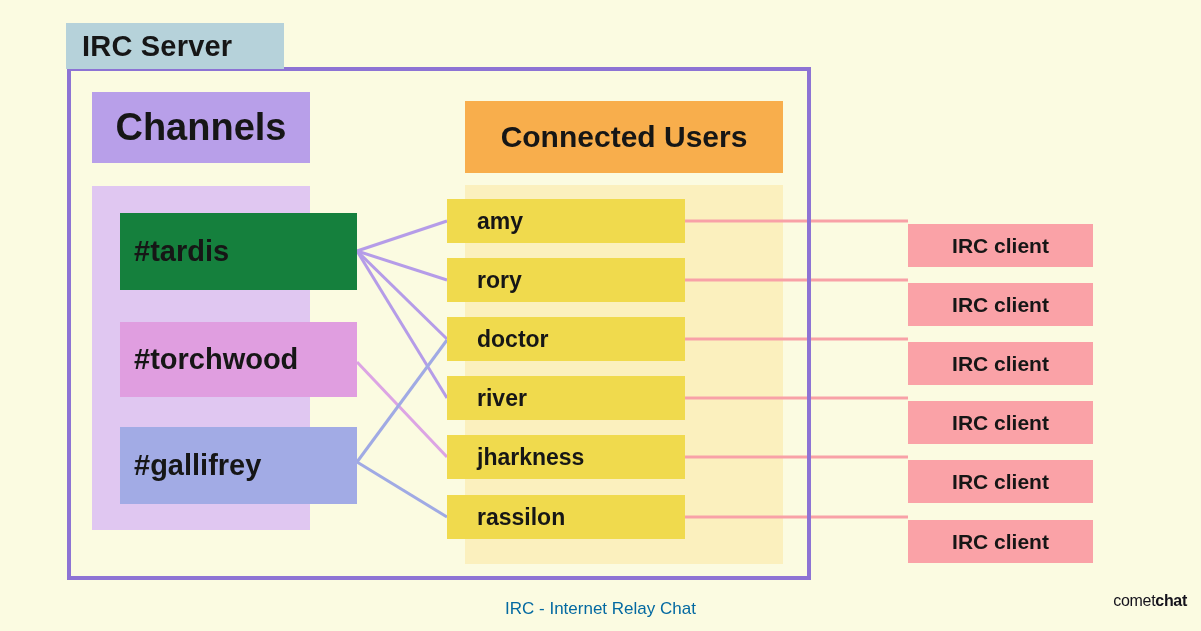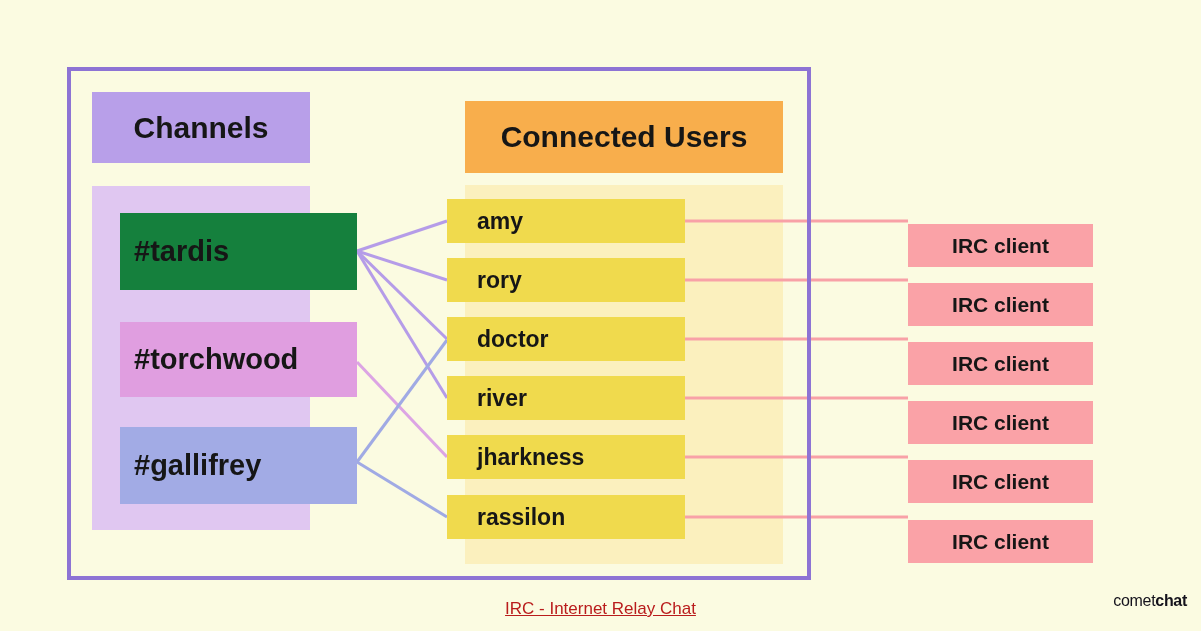--- a/index.html
+++ b/index.html
@@ -21,21 +21,21 @@
     position:absolute;z-index:4;left:67px;top:67px;width:744px;height:513px;
     border:4px solid #8D73D4;box-sizing:border-box;pointer-events:none;background:transparent;
   }
   .server-label{
     position:absolute;z-index:5;left:66px;top:23px;width:218px;height:46px;
     background:#B6D2DA;display:flex;align-items:center;padding-left:16px;box-sizing:border-box;
     font-size:29px;font-weight:700;letter-spacing:0.2px;
   }
 
   
-  .channels-header{left:92px;top:92px;width:218px;height:71px;background:#B89FE9;justify-content:center;font-size:30px;font-weight:600;}
+  .channels-header{left:92px;top:92px;width:218px;height:71px;background:#B89FE9;justify-content:center;font-size:38px;font-weight:600;}
   .channels-col{left:92px;top:186px;width:218px;height:344px;background:#E0C7F1;}
   .channel{left:120px;width:237px;background:#AC9DE3;font-size:29px;font-weight:600;padding-left:14px;}
   .channel.tardis{top:213px;height:77px;background:#15803d;}
   .channel.torchwood{top:322px;height:75px;background:#E09EE0;}
   .channel.gallifrey{top:427px;height:77px;background:#A2ABE5;}
 
   
   .users-header{left:465px;top:101px;width:318px;height:72px;background:#F8AE4C;justify-content:center;font-size:30px;font-weight:600;}
   .users-col{left:465px;top:185px;width:318px;height:379px;background:#FBF0BE;}
   .user{left:447px;width:238px;height:44px;background:#F0DA4D;font-size:23px;font-weight:600;padding-left:30px;text-align:center;}
@@ -57,21 +57,21 @@
 
   
   .wire{fill:none;stroke-width:3;}
   .wire-tardis{stroke:#B59CE8;}
   .wire-torchwood{stroke:#DCA4E4;}
   .wire-gallifrey{stroke:#A0AAE4;}
   .wire-client{stroke:#F8A1A7;}
 
   .caption{
     position:absolute;z-index:5;left:0;right:0;top:599px;text-align:center;
-    font-size:17px;font-weight:400;color:#b91c1c;text-decoration:underline;
+    font-size:17px;font-weight:400;color:#0369a1;
   }
   .logo{
     position:absolute;z-index:5;right:14px;top:592px;
     font-size:16px;color:#14121C;letter-spacing:-0.3px;
   }
   .logo .bold{font-weight:700;}
 </style>
 </head>
 <body>
 
@@ -111,17 +111,18 @@
   <div class="box user u5">rassilon</div>
 
   <div class="box client c0">IRC client</div>
   <div class="box client c1">IRC client</div>
   <div class="box client c2">IRC client</div>
   <div class="box client c3">IRC client</div>
   <div class="box client c4">IRC client</div>
   <div class="box client c5">IRC client</div>
 
   <div class="outer-border"></div>
+  <div class="server-label">IRC Server</div>
 
   <div class="caption">IRC - Internet Relay Chat</div>
   <div class="logo"><span>comet</span><span class="bold">chat</span></div>
 
 </div>
 
 </body></html>

